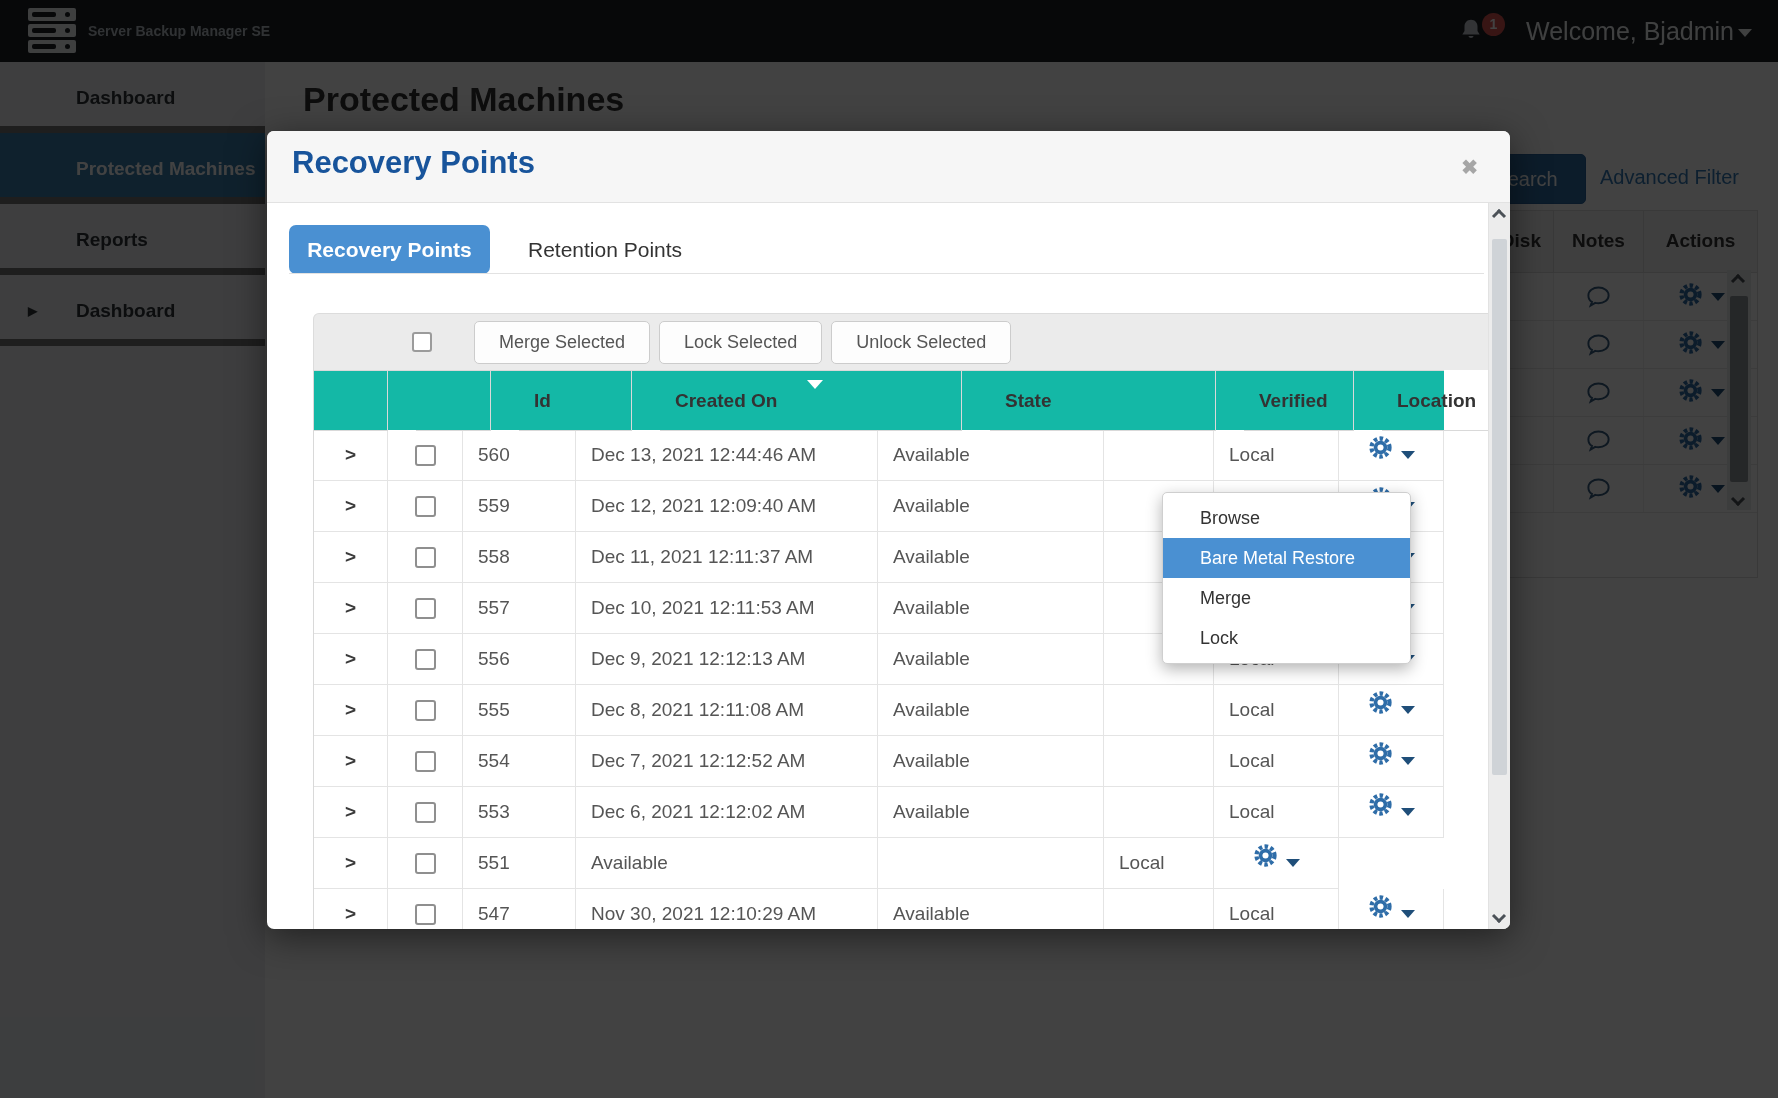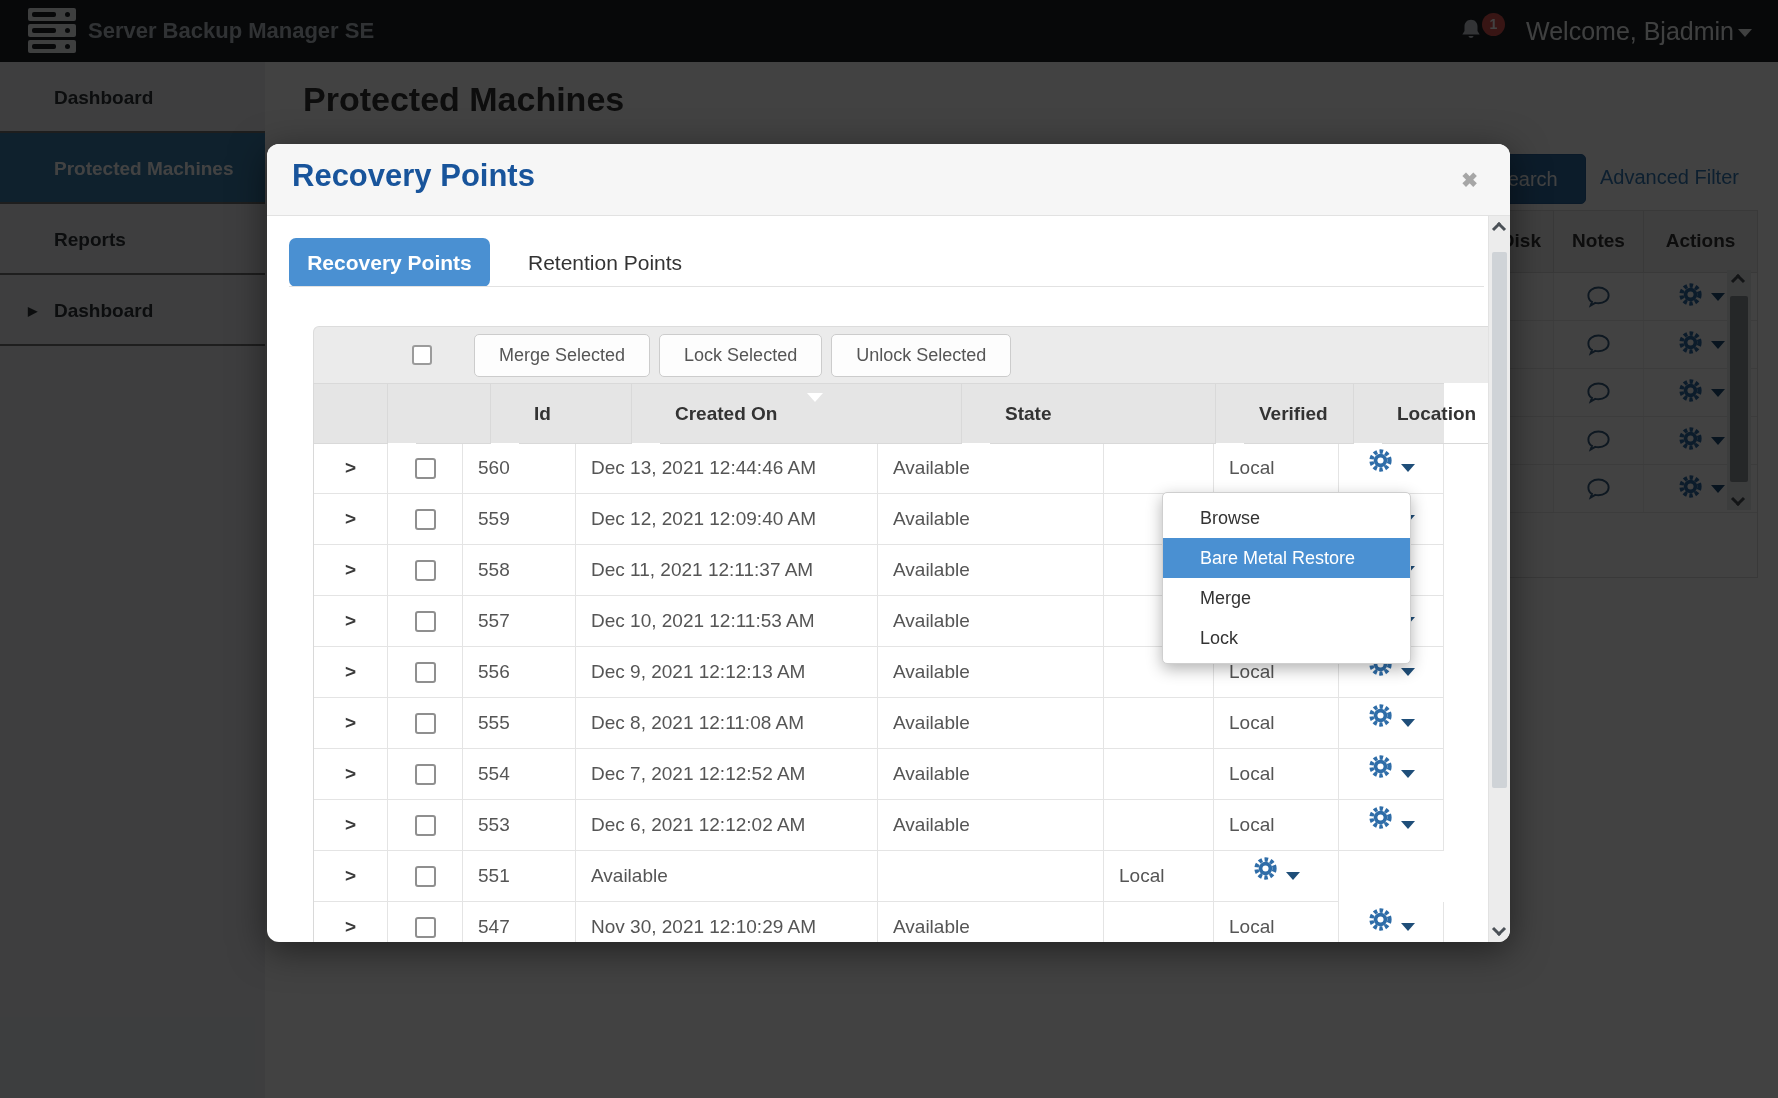--- a/index.html
+++ b/index.html
@@ -12,29 +12,29 @@
   html,body{width:1778px;height:1098px;overflow:hidden;}
   body{font-family:"Liberation Sans",sans-serif;background:#fff;}
   .stage{position:relative;width:1778px;height:1098px;overflow:hidden;background:#fff;}
 
   
   .app-header{position:absolute;left:0;top:0;width:1778px;height:62px;background:var(--header_bg);z-index:1;}
   .logo{position:absolute;left:28px;top:8px;width:48px;height:46px;}
   .logo .bar{position:relative;width:48px;height:13px;background:#eef1f4;border-radius:2px;margin-bottom:3px;}
   .logo .bar::before{content:"";position:absolute;left:4px;top:4px;width:24px;height:5px;background:var(--header_bg);border-radius:2px;}
   .logo .bar::after{content:"";position:absolute;right:6px;top:4px;width:5px;height:5px;background:var(--header_bg);border-radius:50%;}
-  .brand{position:absolute;left:88px;top:0;line-height:62px;font-size:22px;font-weight:700;color:#b9c0c7;}
+  .brand{position:absolute;left:88px;top:0;line-height:62px;font-size:14px;font-weight:700;color:#b9c0c7;}
   .bell{position:absolute;left:1458px;top:17px;}
   .badge{position:absolute;left:1482px;top:13px;min-width:23px;height:23px;border-radius:12px;background:var(--badge_red);
          color:#fff;font-size:14px;font-weight:700;text-align:center;line-height:23px;padding:0 4px;}
   .welcome{position:absolute;right:44px;top:0;line-height:62px;font-size:25px;color:#f3f5f7;}
   .welcome-caret{position:absolute;right:26px;top:29px;width:0;height:0;border-left:7px solid transparent;border-right:7px solid transparent;border-top:8px solid #f3f5f7;}
 
   .sidebar{position:absolute;left:0;top:62px;width:265px;bottom:0;background:#edf0f3;z-index:1;}
-  .side-item{position:relative;height:71px;line-height:71px;padding-left:54px;font-size:19px;font-weight:700;color:#2e3338;border-bottom:2px solid #737373;}
+  .side-item{position:relative;height:71px;line-height:71px;padding-left:76px;font-size:19px;font-weight:700;color:#2e3338;border-bottom:7px solid #737373;}
   .side-item.active{background:var(--sidebar_active);color:#fff;}
   .side-item .tri{position:absolute;left:28px;top:1px;font-size:12px;color:#2e3338;}
 
   .content{position:absolute;left:265px;top:62px;right:0;bottom:0;background:#fff;z-index:1;}
   .page-title{position:absolute;left:38px;top:18px;font-size:34px;font-weight:700;color:#333;}
   .search-btn{position:absolute;left:1201px;top:92px;width:120px;height:50px;background:var(--search_blue);border:1px solid #2a629a;
               border-radius:5px;color:#fff;font-size:20px;text-align:center;line-height:48px;}
   .adv-filter{position:absolute;left:1335px;top:104px;font-size:20px;color:var(--link_blue);}
 
   .bgtable{position:absolute;left:1185px;top:148px;width:308px;border:1px solid #ddd;background:#fff;}
@@ -53,41 +53,41 @@
   .chev.up{transform:rotate(-135deg);}
   .chev.down{transform:rotate(45deg);}
   .bgsb .chev{position:absolute;left:6px;}
   .bgsb .chev.up{top:6px;}
   .bgsb .chev.down{bottom:6px;}
 
   
   .backdrop{position:absolute;inset:0;background:rgba(0,0,0,0.74);z-index:10;}
 
   
-  .modal{position:absolute;left:267px;top:144px;width:1243px;height:798px;background:#fff;border-radius:12px;
+  .modal{position:absolute;left:267px;top:131px;width:1243px;height:798px;background:#fff;border-radius:7px;
          box-shadow:0 8px 36px rgba(0,0,0,.5);overflow:hidden;z-index:20;}
   .modal-header{position:absolute;left:0;top:0;right:0;height:72px;background:#f6f6f6;border-bottom:1px solid #e2e2e2;}
   .modal-title{position:absolute;left:25px;top:14px;font-size:31px;font-weight:700;color:var(--title_blue);}
   .modal-close{position:absolute;right:32px;top:24px;font-size:20px;color:#a6a6a6;font-weight:700;cursor:default;}
 
   .tab-active{position:absolute;left:22px;top:94px;width:201px;height:49px;background:var(--tab_blue);border-radius:7px;
               color:#fff;font-size:21px;font-weight:700;text-align:center;line-height:49px;}
   .tab-inactive{position:absolute;left:243px;top:94px;height:49px;line-height:49px;font-size:21px;color:#333;padding:0 18px;}
   .tab-line{position:absolute;left:22px;right:26px;top:142px;height:1px;background:#e2e2e2;}
 
   .toolbar{position:absolute;left:46px;top:182px;width:1296px;height:57px;background:#ebebeb;border:1px solid #dcdcdc;
            border-bottom:none;border-radius:6px 6px 0 0;}
   .cb{display:inline-block;width:20px;height:20px;border:2px solid #9b9b9b;border-radius:3px;background:#fff;}
   .toolbar .cb{position:absolute;left:98px;top:18px;}
   .tb-buttons{position:absolute;left:160px;top:7px;display:flex;gap:9px;}
   .tb-buttons button{height:43px;padding:0 24px;background:#fdfdfd;border:1px solid #ccc;border-radius:5px;
                      font-family:"Liberation Sans",sans-serif;font-size:18px;color:#555;}
 
   .rtable{position:absolute;left:46px;top:239px;width:1131px;border-left:1px solid #d9d9d9;}
-  .rt-h{display:grid;grid-template-columns:74px 75px 113px 302px 226px 110px 125px 105px;height:60px;background:#e5e5e5;
+  .rt-h{display:grid;grid-template-columns:74px 75px 113px 302px 226px 110px 125px 105px;height:60px;background:#14b8a6;
         border-top:1px solid #d9d9d9;gap:28px;}
   .rt-h > div{position:relative;border-right:1px solid #d9d9d9;border-bottom:1px solid #d9d9d9;
               font-size:19px;font-weight:700;color:#333;line-height:59px;padding-left:15px;}
   .sort-caret{position:absolute;left:147px;top:9px;width:0;height:0;border-left:8px solid transparent;
               border-right:8px solid transparent;border-top:9px solid #fff;}
   .rt-r{display:grid;grid-template-columns:74px 75px 113px 302px 226px 110px 125px 105px;height:51px;background:#fff;}
   .rt-r > div{border-right:1px solid #e4e4e4;border-bottom:1px solid #e4e4e4;font-size:19px;color:#555;
               line-height:50px;padding-left:15px;overflow:hidden;white-space:nowrap;}
   .cell-center{display:flex;align-items:center;justify-content:center;padding-left:0 !important;}
   .row-chevron{font-size:19px;font-weight:600;color:#3a3a3a;}

